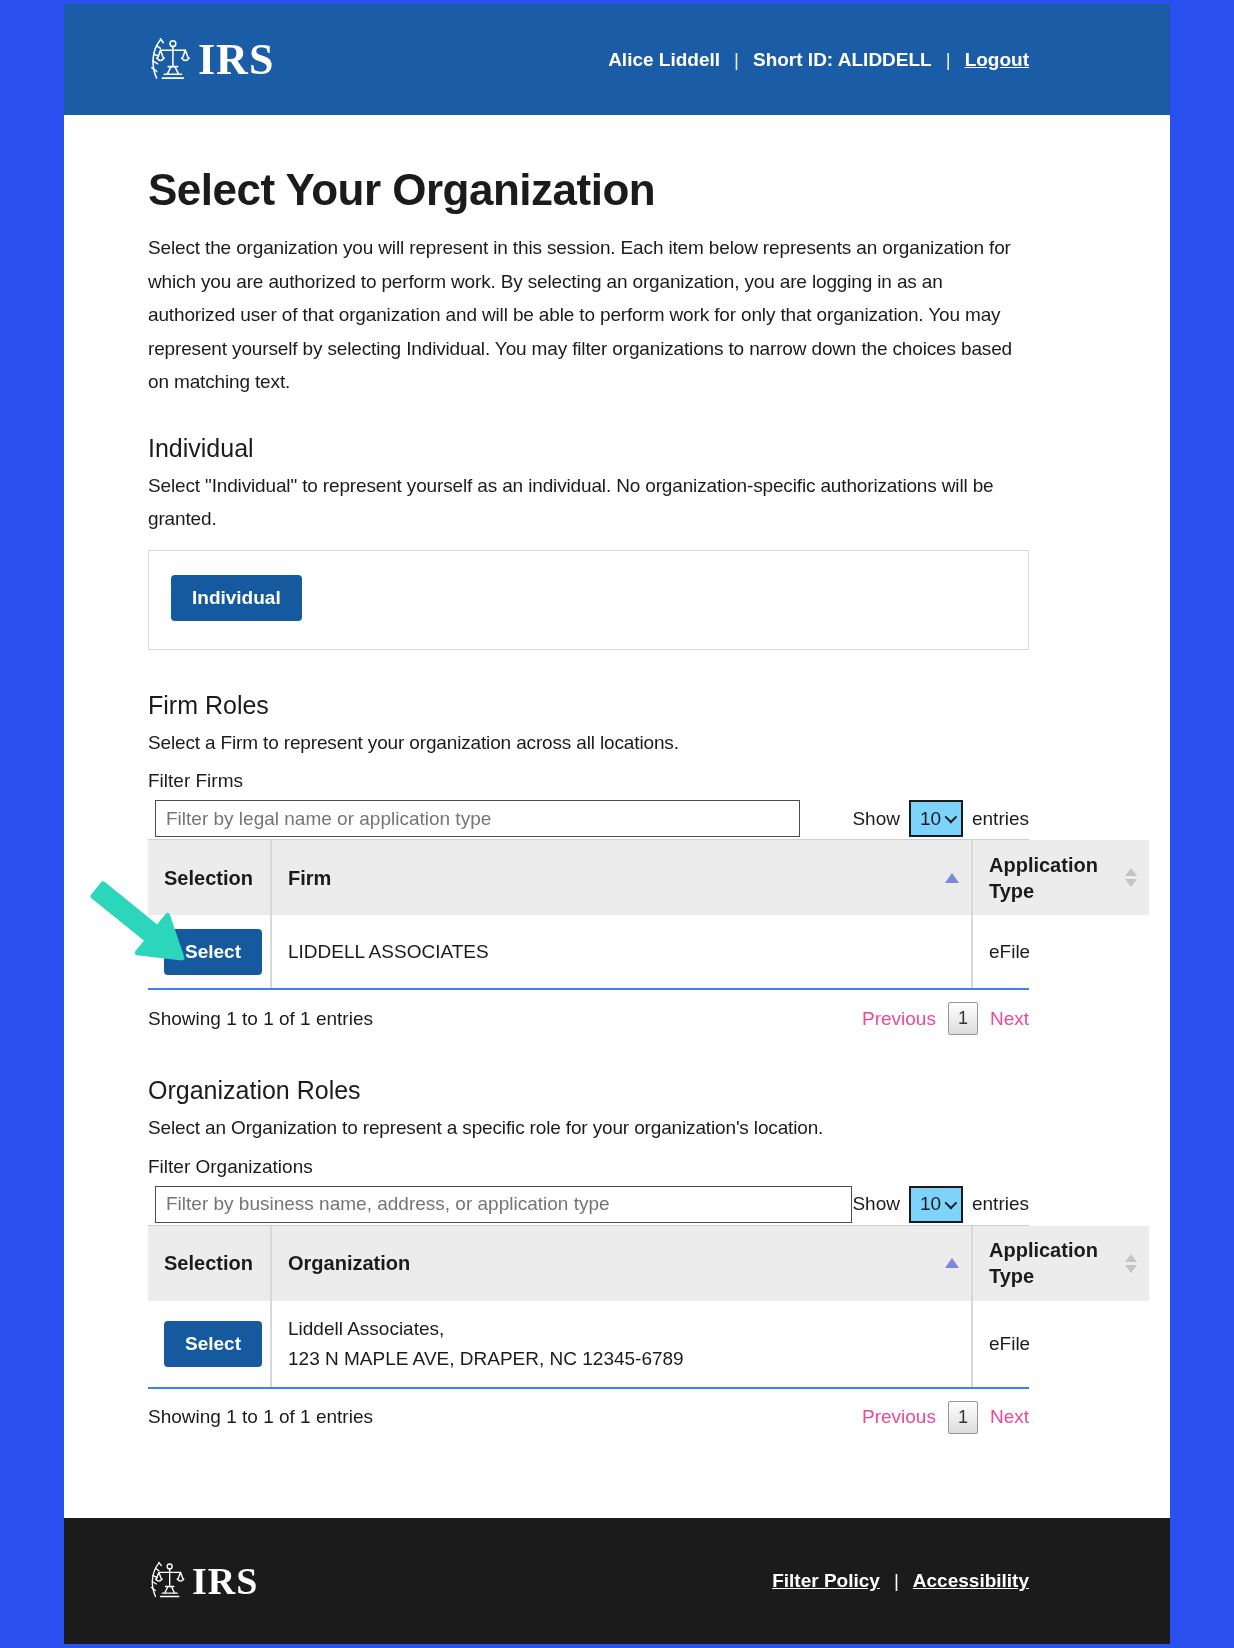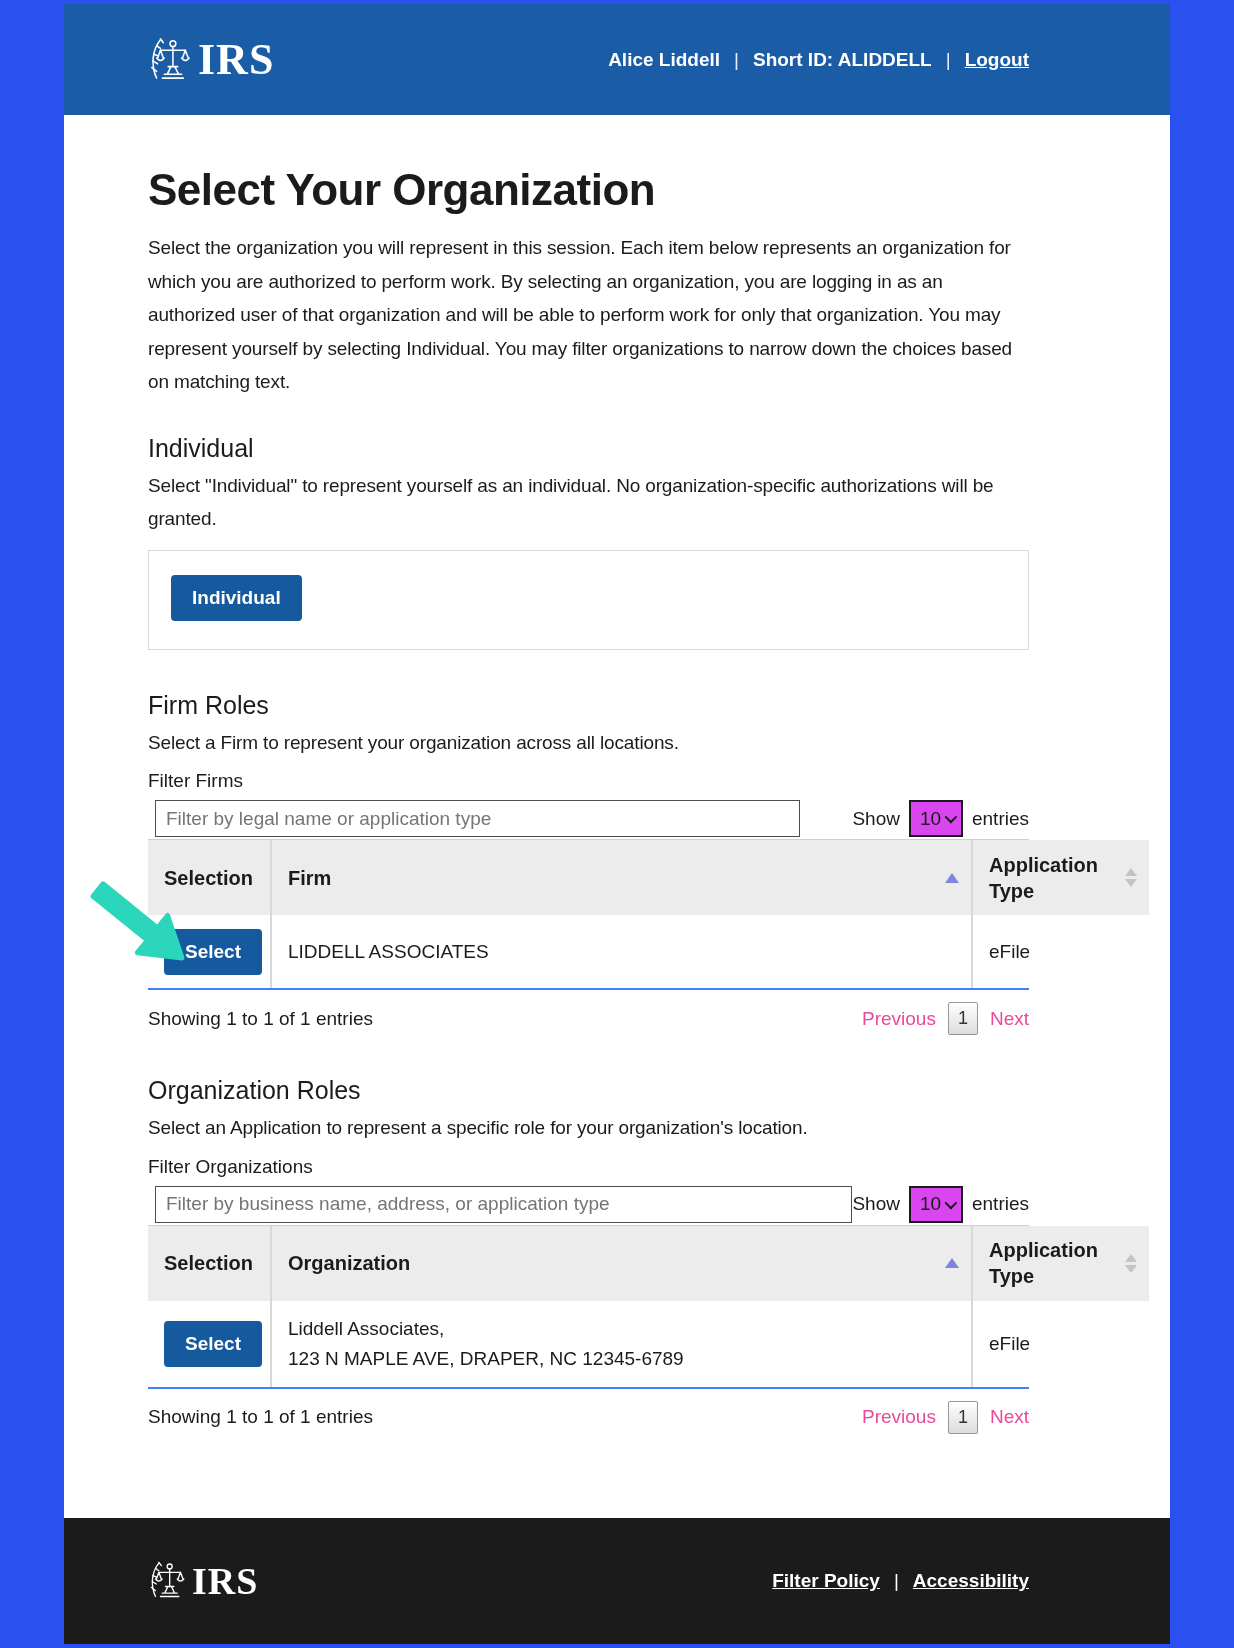--- a/index.html
+++ b/index.html
@@ -38,21 +38,21 @@
   .filter-input{
     height:37px;border:1px solid #4d4d4d;border-radius:0;font-family:inherit;
     font-size:19px;padding:0 10px;color:#1b1b1b;
   }
   .filter-input::placeholder{color:#757575;opacity:1;}
   .input-firms{width:645px;}
   .input-orgs{width:797px;}
   .show-group{margin-left:auto;display:flex;align-items:center;gap:9px;font-size:19px;}
   .select-box{
     min-width:54px;height:37px;border:2px solid #1b1b1b;display:flex;align-items:center;
-    justify-content:space-between;padding:0 7px 0 9px;font-size:19px;cursor:pointer;background:#d946ef;
+    justify-content:space-between;padding:0 7px 0 9px;font-size:19px;cursor:pointer;background:#7dd3fc;
   }
   .chevron-down{width:9px;height:9px;border-right:2px solid #1b1b1b;border-bottom:2px solid #1b1b1b;
     transform:rotate(45deg) translateY(-2px);display:inline-block;}
   
   .dtable{margin-top:2px;border-bottom:2px solid #3b82f6;border-top:1px solid #cfcfcf;}
   .thead,.trow{display:grid;grid-template-columns:122px 701px 178px;}
   .th{
     background:#ececec;font-size:20px;font-weight:700;display:flex;align-items:center;
     justify-content:space-between;padding:10px 12px 10px 16px;min-height:75px;line-height:26px;
   }
@@ -171,21 +171,21 @@
     <div class="summary-row">
       <span>Showing 1 to 1 of 1 entries</span>
       <div class="pager">
         <span class="nav-label">Previous</span>
         <span class="page-btn">1</span>
         <span class="nav-label">Next</span>
       </div>
     </div>
 
     <h2 class="section-heading mt-lg">Organization Roles</h2>
-    <p class="section-desc">Select an Application to represent a specific role for your organization's location.</p>
+    <p class="section-desc">Select an Organization to represent a specific role for your organization's location.</p>
     <div class="filter-label">Filter Organizations</div>
 
     <div class="filter-row">
       <input class="filter-input input-orgs" type="text" placeholder="Filter by business name, address, or application type" style="">
       <div class="show-group">
         <span>Show</span>
         <div class="select-box">
           <span>10</span>
           <span class="chevron-down"></span>
         </div>

